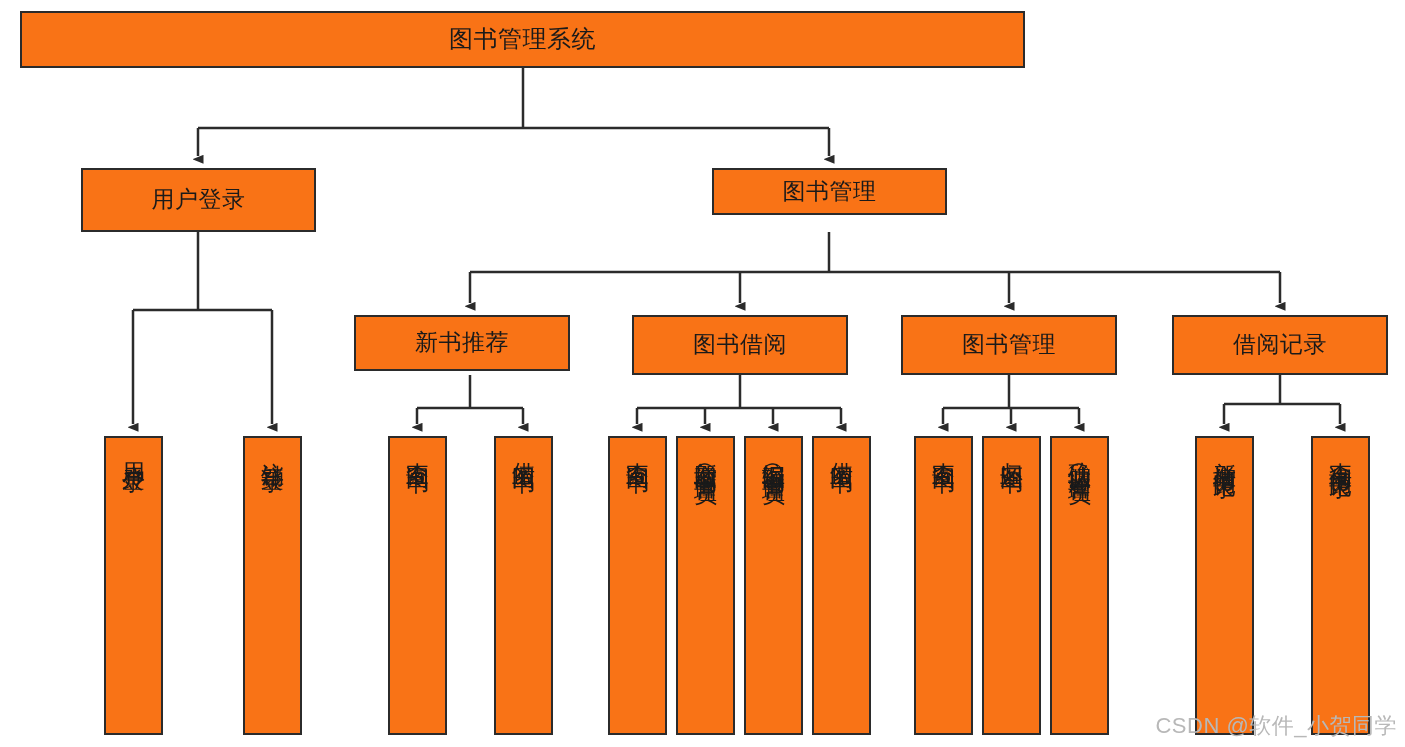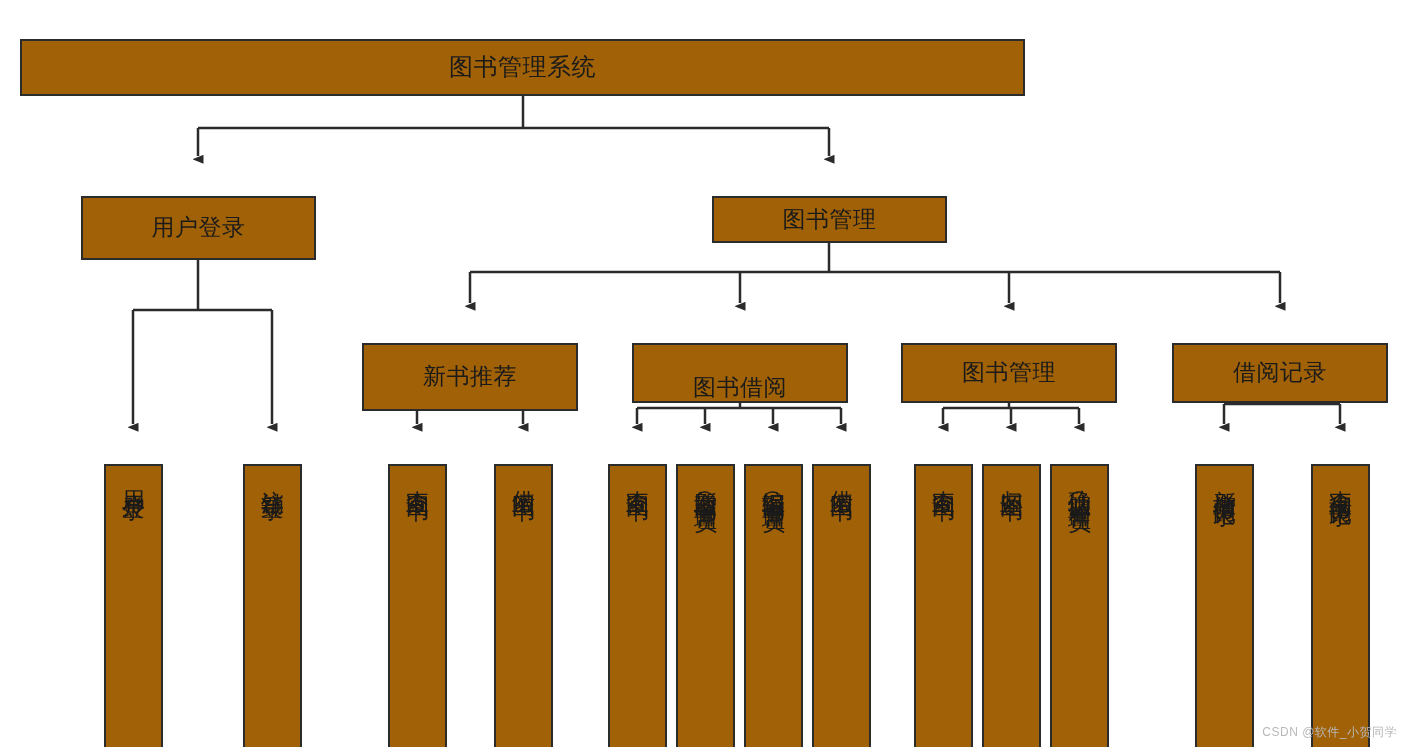--- a/index.html
+++ b/index.html
@@ -22,27 +22,26 @@
     position: absolute;
     left: 0;
     top: 0;
     width: 1405px;
     height: 747px;
     pointer-events: none;
   }
   .node {
     position: absolute;
     box-sizing: border-box;
-    background: #a16207;
+    background: #f97316;
     border: 2.5px solid #2b2b2b;
     display: flex;
     align-items: center;
     justify-content: center;
     color: #1a1a1a;
-    margin-top: 28px;
   }
   .node-label {
     display: block;
     text-align: center;
     line-height: 1.12;
     letter-spacing: 0.5px;
   }
   
   .node.horiz .node-label {
     font-size: 23px;
@@ -62,21 +61,21 @@
     text-orientation: upright;
     font-size: 23px;
     line-height: 1.0;
     letter-spacing: 3px;
     white-space: nowrap;
   }
   #watermark {
     position: absolute;
     right: 8px;
     bottom: 6px;
-    font-size: 12px;
+    font-size: 22px;
     color: #b8b8b8;
     letter-spacing: 0.5px;
     white-space: nowrap;
     user-select: none;
   }
 </style>
 </head>
 <body>
 
 <div id="diagram-canvas">
@@ -135,24 +134,24 @@
     <span class="node-label">图书管理系统</span>
   </div>
 
   <div class="node horiz" style="left:81px; top:168px; width:235px; height:64px;">
     <span class="node-label">用户登录</span>
   </div>
   <div class="node horiz" style="left:712px; top:168px; width:235px; height:47px;">
     <span class="node-label">图书管理</span>
   </div>
 
-  <div class="node horiz" style="left:362px; top:315px; width:216px; height:68px;">
+  <div class="node horiz" style="left:354px; top:315px; width:216px; height:56px;">
     <span class="node-label">新书推荐</span>
   </div>
-  <div class="node horiz" style="left:632px; top:315px; width:216px; height:60px;align-items:flex-end;">
+  <div class="node horiz" style="left:632px; top:315px; width:216px; height:60px;">
     <span class="node-label">图书借阅</span>
   </div>
   <div class="node horiz" style="left:901px; top:315px; width:216px; height:60px;">
     <span class="node-label">图书管理</span>
   </div>
   <div class="node horiz" style="left:1172px; top:315px; width:216px; height:60px;justify-content:center;">
     <span class="node-label">借阅记录</span>
   </div>
 
   <div class="node vert" style="left:104px; top:436px; width:59px; height:299px;">

